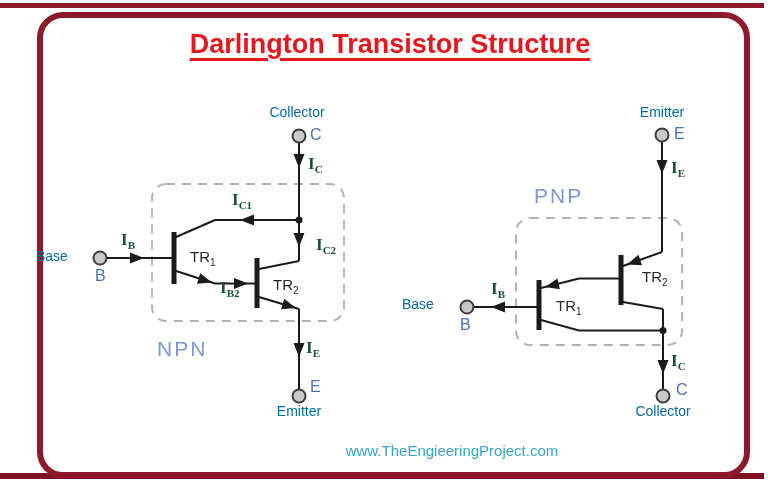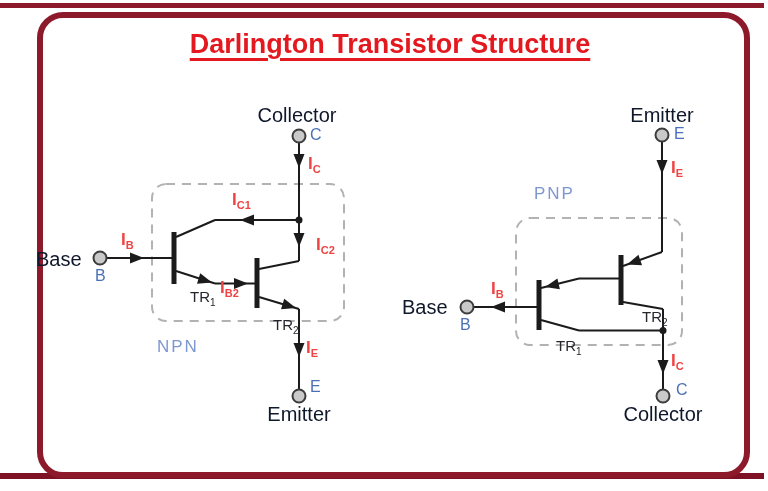--- a/index.html
+++ b/index.html
@@ -13,29 +13,29 @@
   .frame{
     position:absolute;left:37px;top:12px;width:701px;height:454px;
     border:6px solid #8d1a2b;border-radius:26px;
   }
   .title{
     position:absolute;left:390px;top:29px;transform:translateX(-50%);
     margin:0;font-size:27px;font-weight:bold;color:#e4191f;white-space:nowrap;
     text-decoration:underline;text-decoration-thickness:2.5px;text-underline-offset:5px;
   }
   .diagram-svg{position:absolute;left:0;top:0;}
-  .lbl{position:absolute;font-size:20px;color:#0f172a;white-space:nowrap;line-height:1;}
+  .lbl{position:absolute;font-size:14px;color:#0369a1;white-space:nowrap;line-height:1;}
   .c{transform:translateX(-50%);}
   .blue{color:#4a70b6;}
   .pin{font-size:16px;}
-  .cur{font-family:Liberation Sans, sans-serif;font-size:17px;font-weight:bold;color:#ef4444;}
+  .cur{font-family:Liberation Serif, serif;font-size:17px;font-weight:bold;color:#14532d;}
   .cur sub{font-size:11px;font-weight:bold;}
-  .tr{font-size:15px;color:#26262e;margin-top:40px;}
+  .tr{font-size:15px;color:#26262e;}
   .tr sub{font-size:10px;}
-  .type{font-size:17px;color:#7d97d0;letter-spacing:2px;}
+  .type{font-size:21px;color:#7d97d0;letter-spacing:2px;}
   .watermark{
     position:absolute;left:452px;top:442px;transform:translateX(-50%);
     font-size:15px;color:#3aa4c8;white-space:nowrap;
   }
 </style>
 </head>
 <body>
 
 <div class="canvas">
 
@@ -128,13 +128,14 @@
   <span class="lbl type" style="left:534px;top:185px">PNP</span>
   <span class="lbl tr" style="left:642px;top:269px"><span>TR</span><sub>2</sub></span>
   <span class="lbl tr" style="left:556px;top:298px"><span>TR</span><sub>1</sub></span>
   <span class="lbl cur" style="left:491px;top:280px"><span>I</span><sub>B</sub></span>
   <span class="lbl" style="left:402px;top:297px">Base</span>
   <span class="lbl blue pin" style="left:460px;top:317px">B</span>
   <span class="lbl cur" style="left:671px;top:352px"><span>I</span><sub>C</sub></span>
   <span class="lbl blue pin" style="left:676px;top:382px">C</span>
   <span class="lbl c" style="left:663px;top:404px">Collector</span>
 
+  <div class="watermark">www.TheEngieeringProject.com</div>
 </div>
 
 </body></html>

